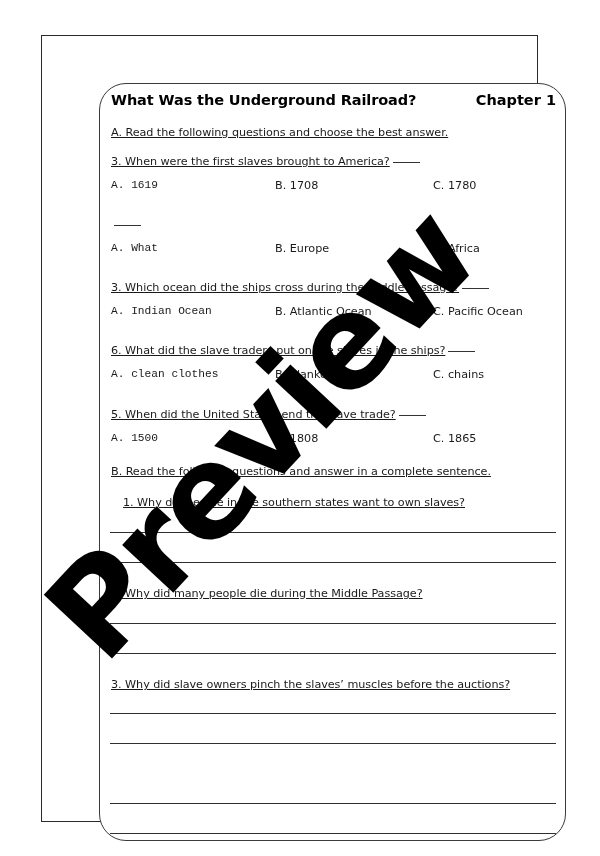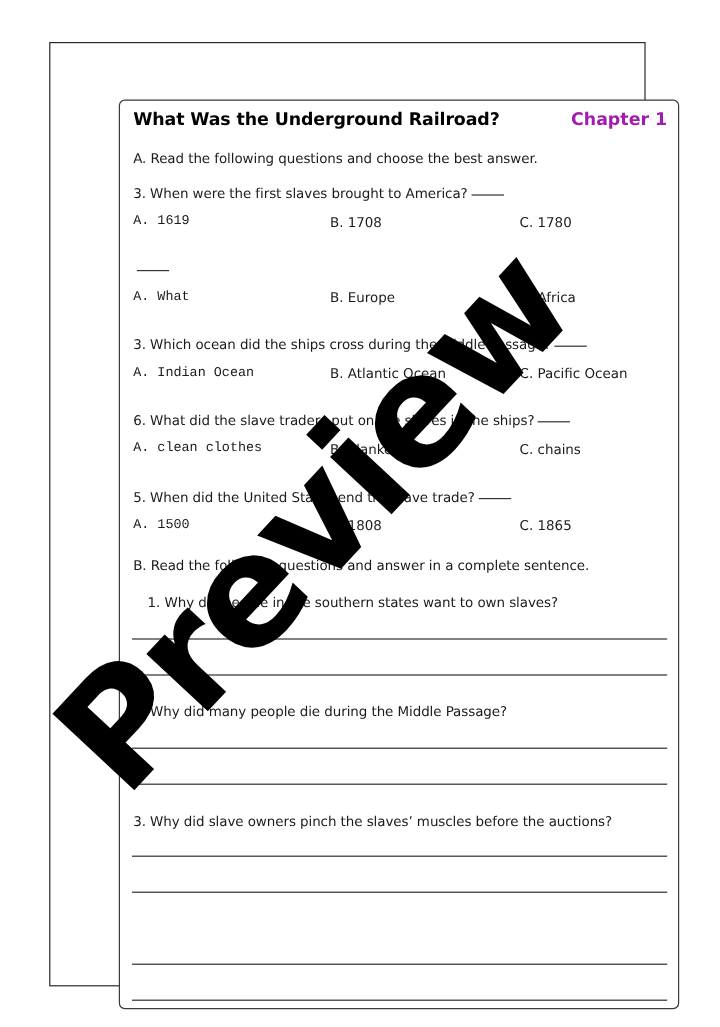--- a/index.html
+++ b/index.html
@@ -29,21 +29,21 @@
   }
 
   
   #worksheet-frame {
     position: absolute;
     left: 57px;
     top: 47px;
     width: 467px;
     height: 758px;
     border: 1px solid #3a3a3a;
-    border-radius: 5px;
+    border-radius: 27px;
     box-sizing: border-box;
     background: #ffffff;
     overflow: hidden;
   }
 
   
   .header-row {
     position: absolute;
     left: 11px;
     top: 8px;
@@ -55,31 +55,32 @@
   .doc-title {
     font-size: 14.5px;
     font-weight: bold;
     color: #000000;
     letter-spacing: -0.1px;
     white-space: nowrap;
   }
   .chapter-label {
     font-size: 14.5px;
     font-weight: bold;
-    color: #a21caf;
+    color: #000000;
     white-space: nowrap;
   }
 
   
   .body-line {
     position: absolute;
     font-size: 11.2px;
     color: #1a1a1a;
     white-space: nowrap;
     letter-spacing: -0.05px;
+    text-decoration: underline;
   }
   .section-intro { left: 11px; }
   .question-text { left: 11px; }
 
   .blank-mark {
     display: inline-block;
     width: 27px;
     border-bottom: 1.6px solid #333333;
     margin-left: 3px;
     vertical-align: 2px;

